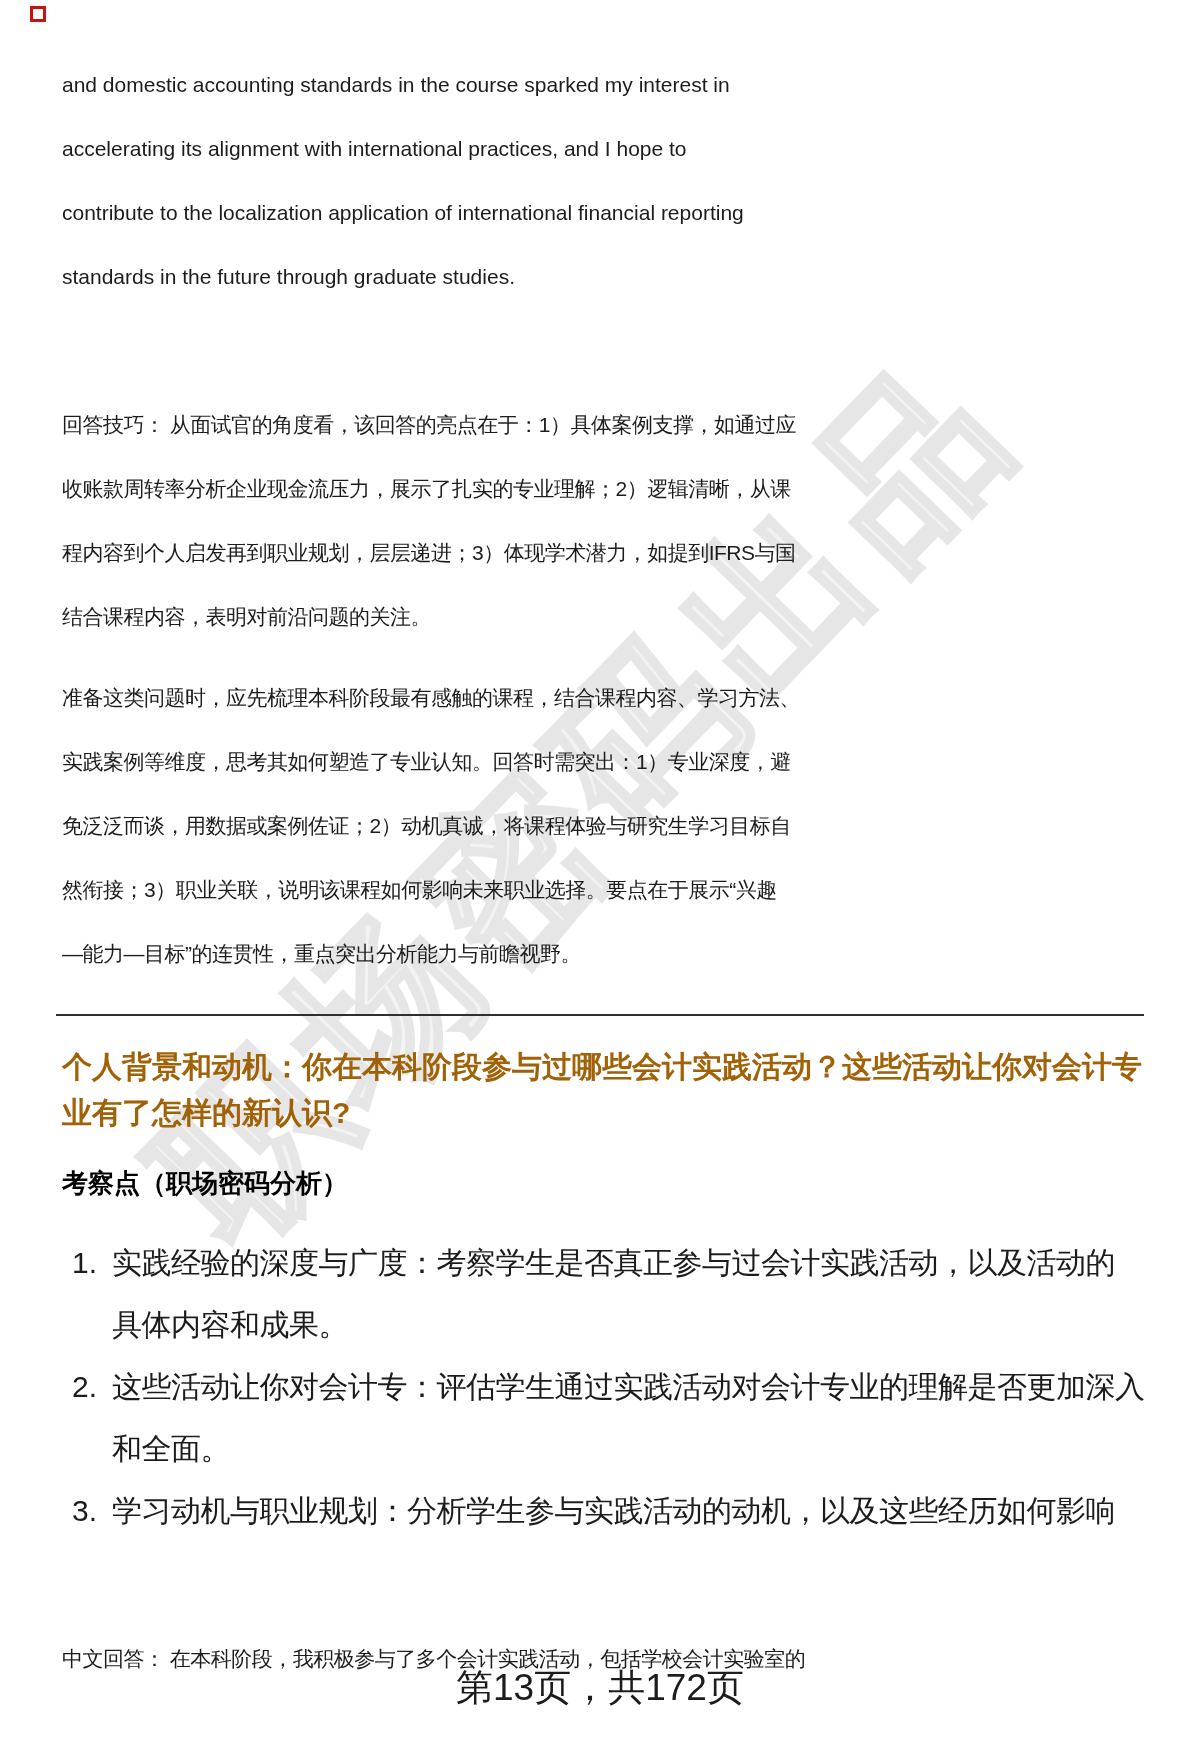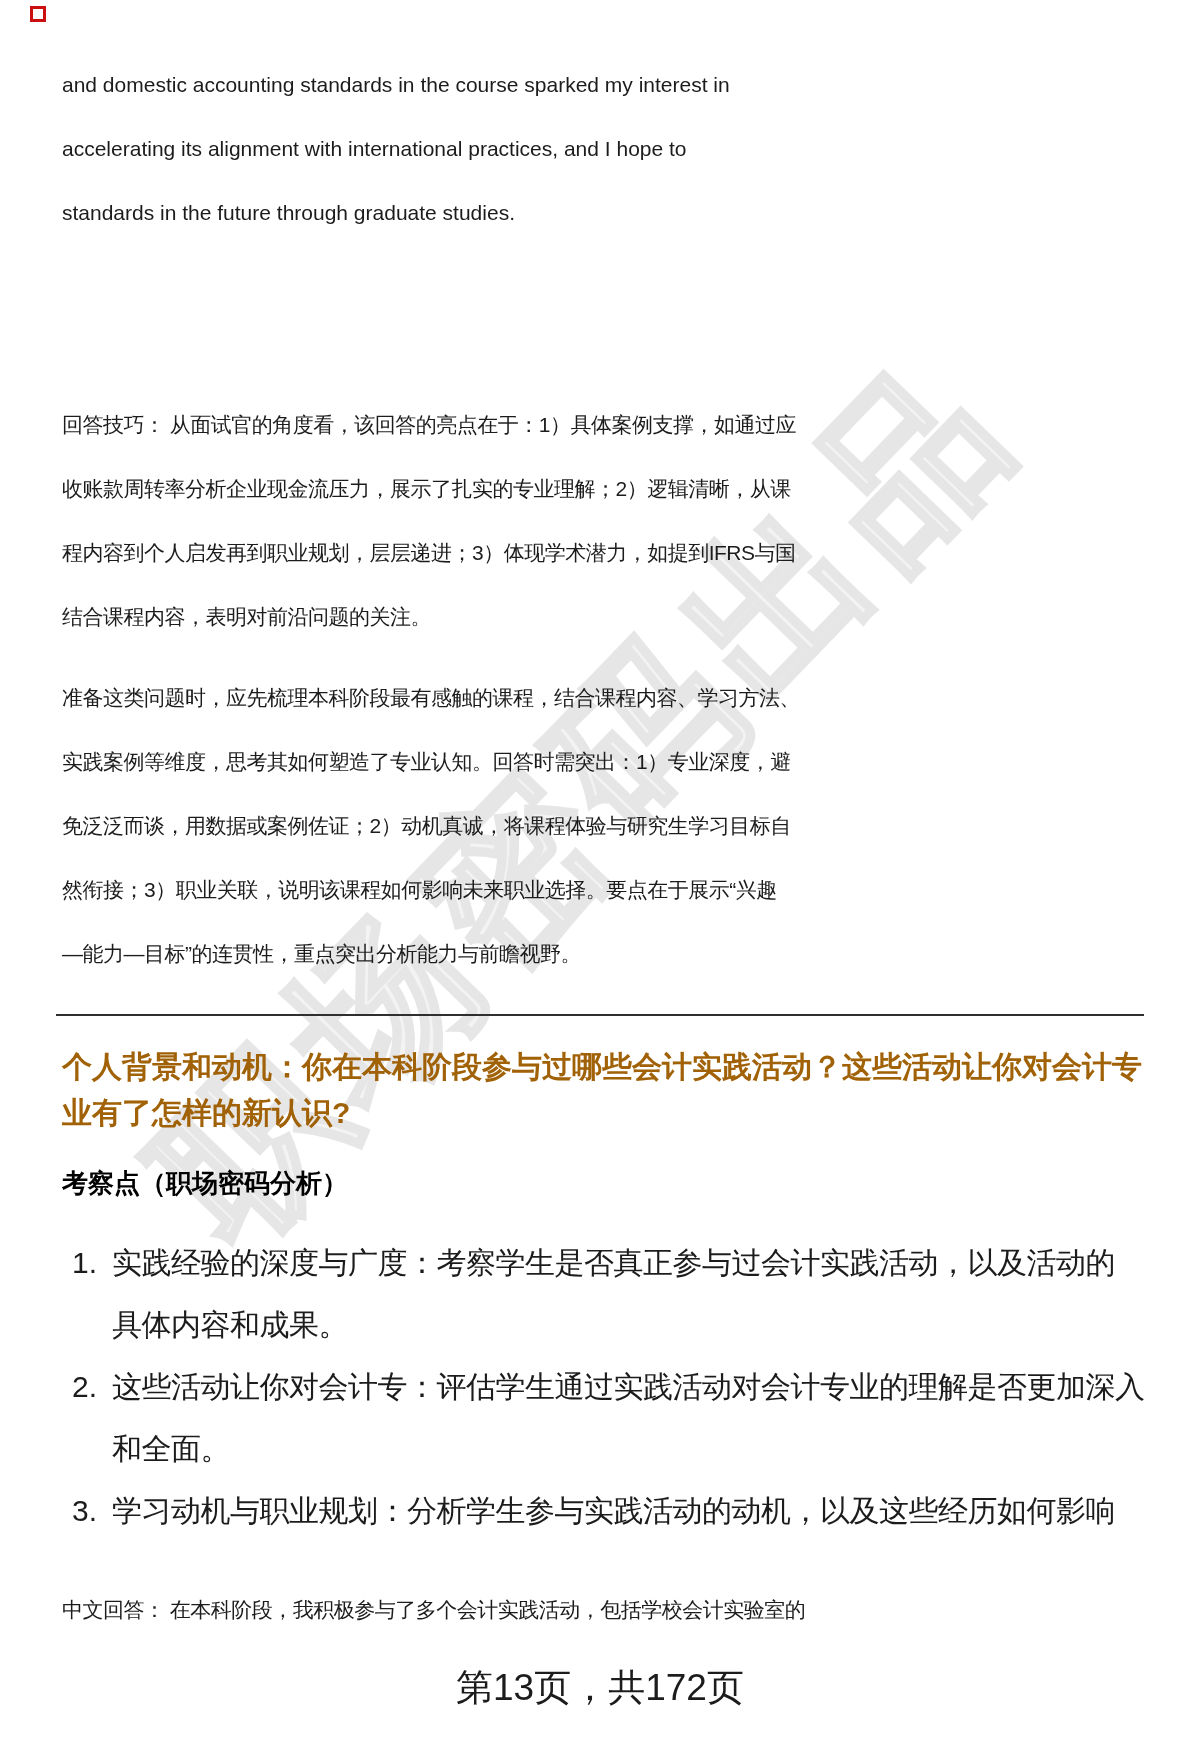--- a/index.html
+++ b/index.html
@@ -84,20 +84,21 @@
 
   <div class="watermark">职场密码出品</div>
 
   <div class="content-layer">
 
     <div class="red-box"></div>
 
     <section class="para" style="top:53px">
       <div class="line">and domestic accounting standards in the course sparked my interest in</div>
       <div class="line">accelerating its alignment with international practices, and I hope to</div>
+      <div class="line">contribute to the localization application of international financial reporting</div>
       <div class="line">standards in the future through graduate studies.</div>
     </section>
 
     <section class="para cjk" style="top:393px">
       <div class="line">回答技巧： 从面试官的角度看，该回答的亮点在于：1）具体案例支撑，如通过应</div>
       <div class="line">收账款周转率分析企业现金流压力，展示了扎实的专业理解；2）逻辑清晰，从课</div>
       <div class="line">程内容到个人启发再到职业规划，层层递进；3）体现学术潜力，如提到IFRS与国</div>
       <div class="line">结合课程内容，表明对前沿问题的关注。</div>
     </section>
 
@@ -134,20 +135,20 @@
         </div>
       </div>
       <div class="item">
         <span class="num">3.</span>
         <div class="item-lines">
           <div class="line">学习动机与职业规划：分析学生参与实践活动的动机，以及这些经历如何影响</div>
         </div>
       </div>
     </section>
 
-    <section class="para cjk" style="top:1578px">
+    <section class="para cjk" style="top:1627px">
       <div class="line">中文回答： 在本科阶段，我积极参与了多个会计实践活动，包括学校会计实验室的</div>
     </section>
 
     <div class="footer">第13页，共172页</div>
 
   </div>
 </div>
 
 </body></html>

